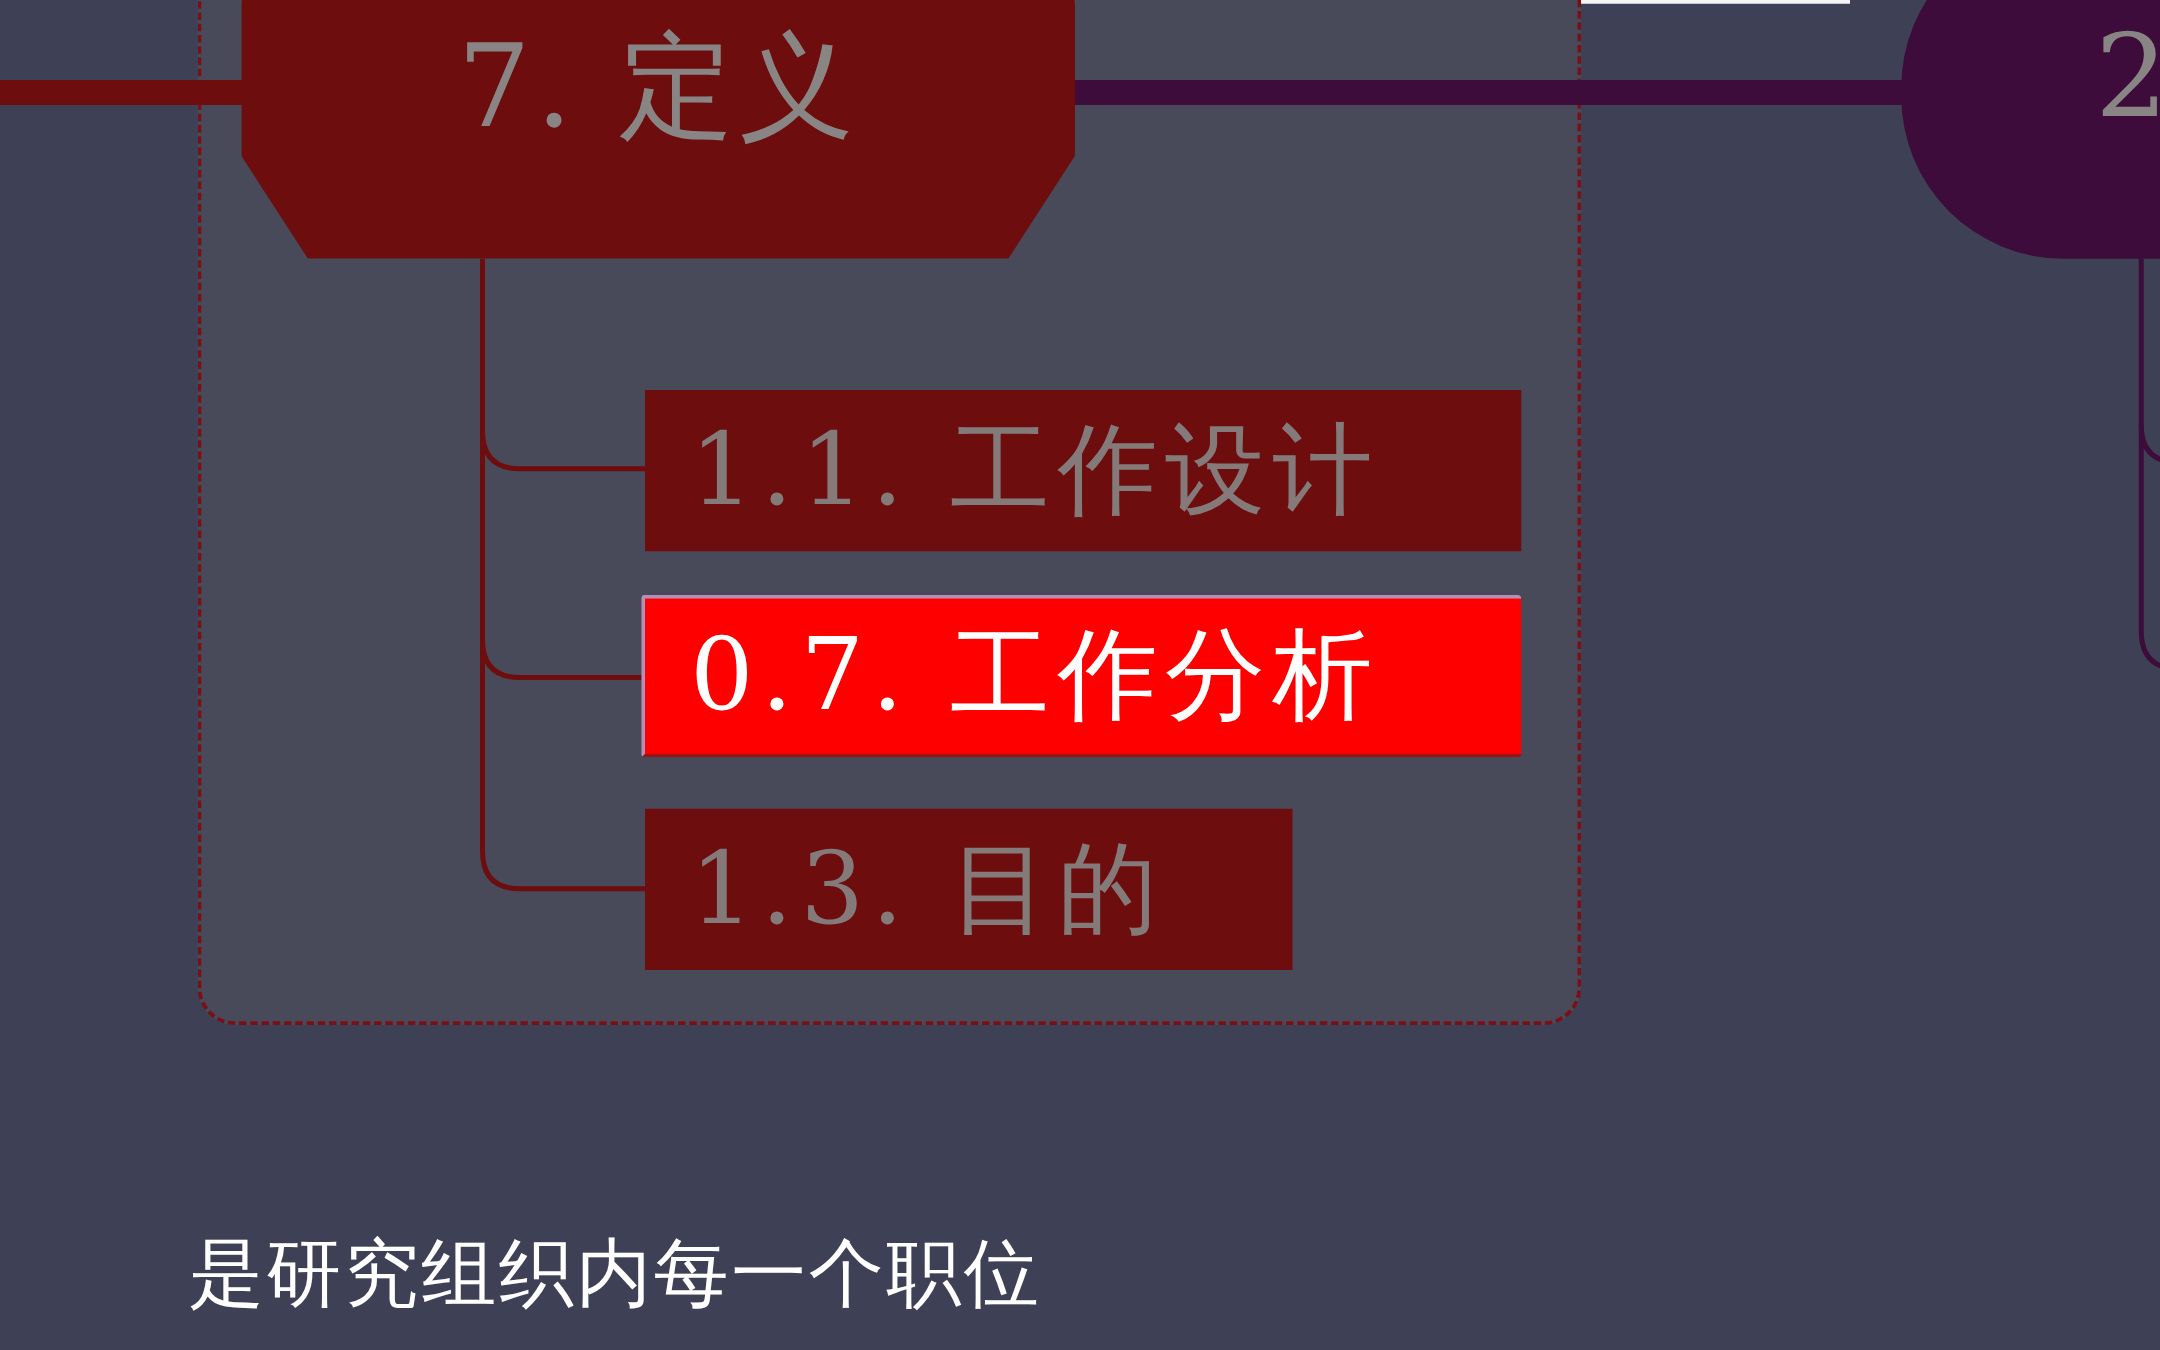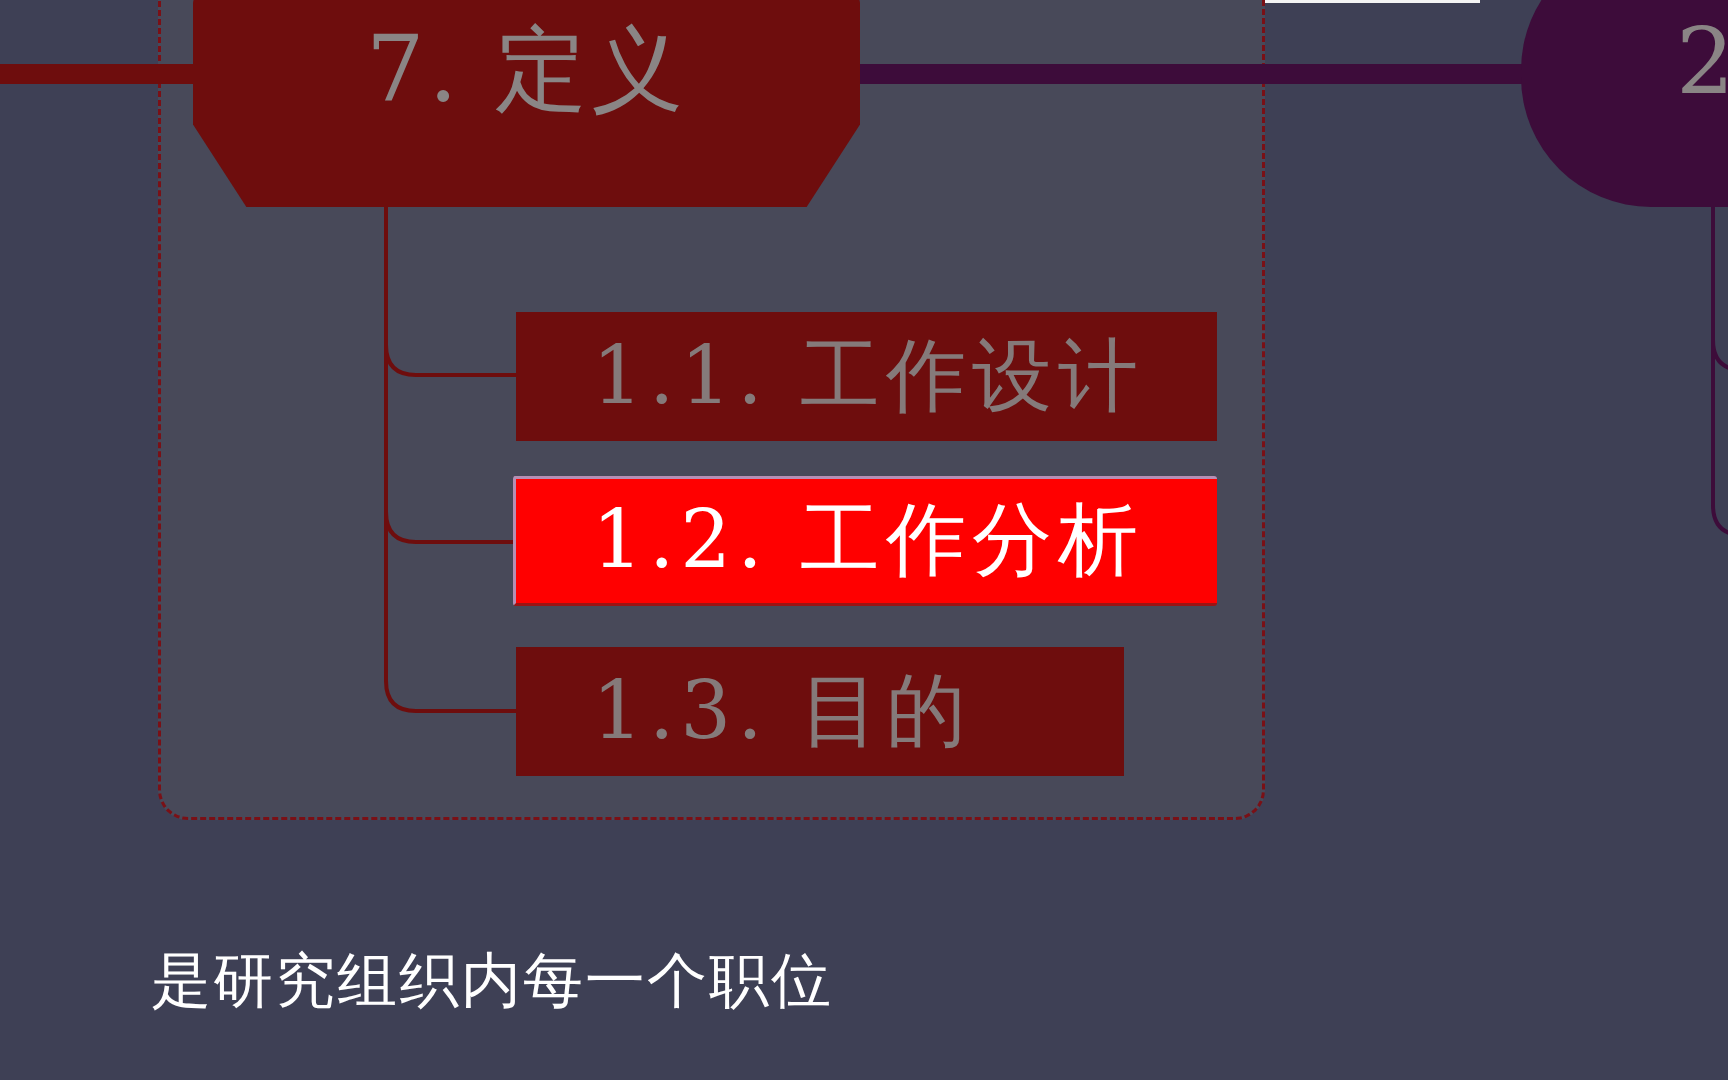--- a/index.html
+++ b/index.html
@@ -28,30 +28,30 @@
     color:#8a8585; font-size:92px; padding-top:18px; box-sizing:border-box;
     letter-spacing:4px;
   }
   .node-2 {
     left:1521px; top:-60px; width:340px; height:267px;
     background:#3d0c3a; border-radius:130px;
     color:#8a8585; font-size:92px;
     box-sizing:border-box; padding-left:155px; padding-top:68px;
   }
   .leaf {
-    display:flex; align-items:center; padding-left:76px; box-sizing:border-box;
+    display:flex; align-items:center; padding-left:36px; box-sizing:border-box;
     font-size:80px; letter-spacing:6px; white-space:nowrap;
   }
   .leaf.dim { background:#6e0d0d; color:#857a7a; }
   .leaf.active {
     background:#ff0000; color:#ffffff;
     border-top:3px solid #b58fb4; border-left:3px solid #b58fb4;
     border-bottom:3px solid #9b1414; border-radius:3px;
   }
-  .subtitle { left:151px; top:941px; color:#ffffff; font-size:60px; letter-spacing:2px; white-space:nowrap; }
+  .subtitle { left:151px; top:979px; color:#ffffff; font-size:60px; letter-spacing:2px; white-space:nowrap; }
   svg.connectors { position:absolute; left:0; top:0; }
 </style>
 </head>
 <body>
 
 <div class="abs top-strip"></div>
 
 <div class="abs group-box"></div>
 
 <div class="abs h-line-left"></div>
@@ -71,20 +71,20 @@
 
 <div class="abs node-2">
   <span>2</span>
 </div>
 
 <div class="abs leaf dim" style="left:516px; top:312px; width:701px; height:129px;">
   <span>1.1. 工作设计</span>
 </div>
 
 <div class="abs leaf active" style="left:513px; top:476px; width:704px; height:130px;">
-  <span>1.2. 工作分析</span>
+  <span>0.7. 工作分析</span>
 </div>
 
-<div class="abs leaf dim" style="left:516px; top:647px; width:608px; height:129px;">
+<div class="abs leaf dim" style="left:516px; top:647px; width:518px; height:129px;">
   <span>1.3. 目的</span>
 </div>
 
 <div class="abs subtitle">是研究组织内每一个职位</div>
 
 </body></html>

